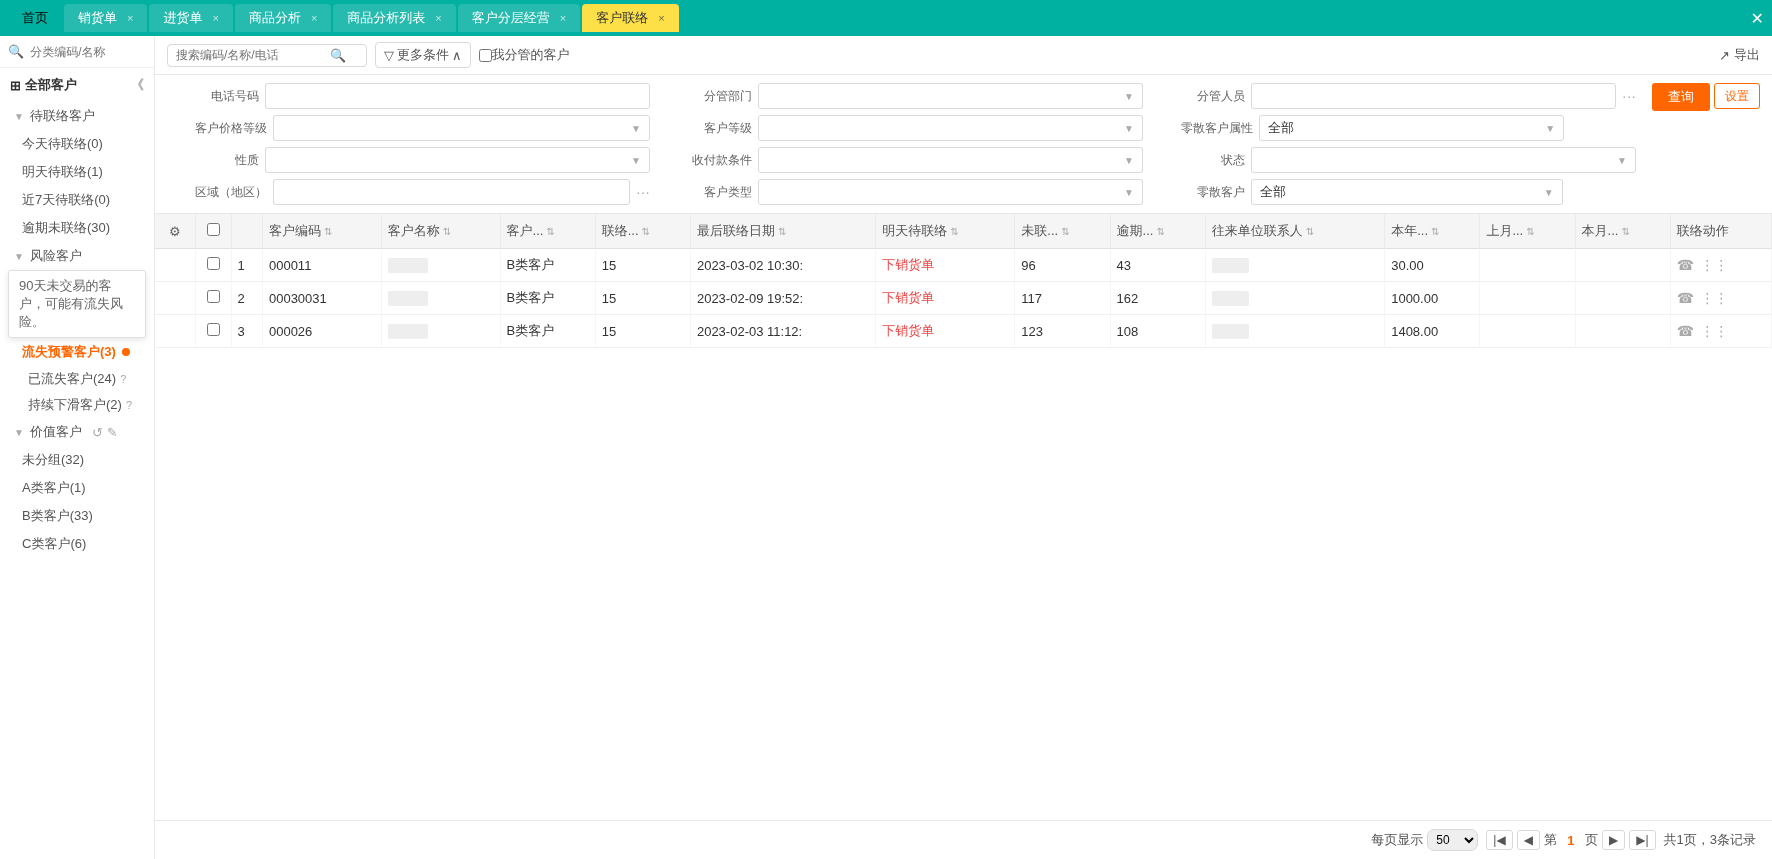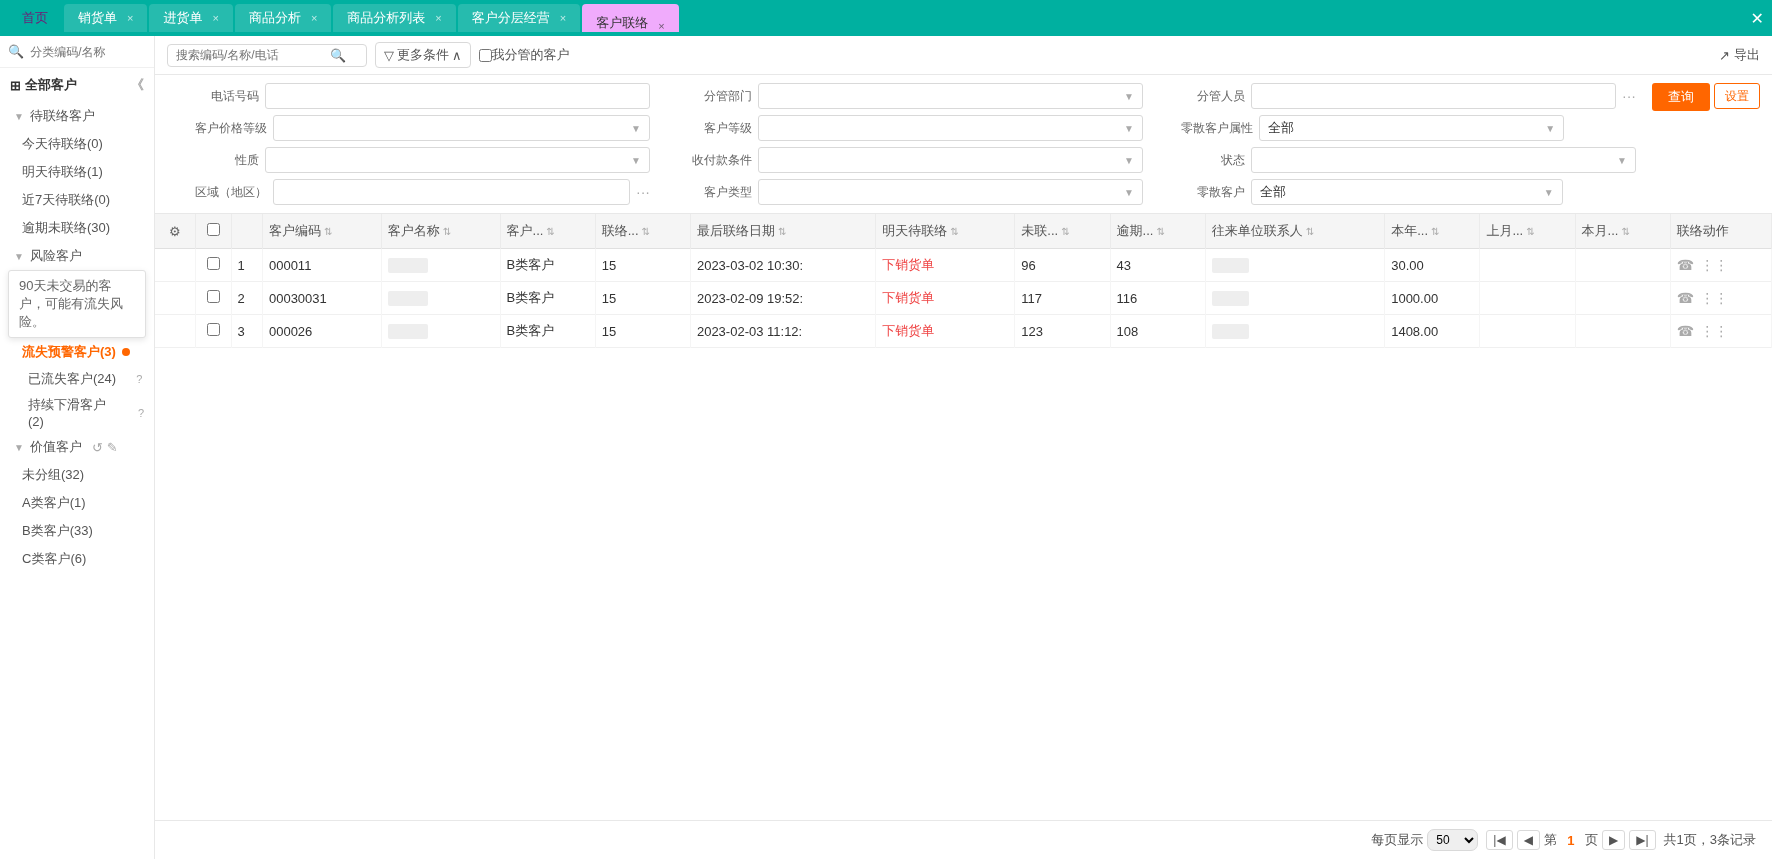--- a/index.html
+++ b/index.html
@@ -14,27 +14,27 @@
       padding: 0 8px;
       gap: 2px;
     }
     .tab {
       display: flex;
       align-items: center;
       padding: 0 14px;
       height: 28px;
       border-radius: 4px 4px 0 0;
       cursor: pointer;
-      color: #701a75;
+      color: #000000;
       font-size: 13px;
       gap: 6px;
       white-space: nowrap;
     }
     .tab.home { background: transparent; }
-    .tab.active { background: #f0abfc; color: #333; align-items: flex-end; }
+    .tab.active { background: #fde047; color: #333; }
     .tab.inactive { background: rgba(255,255,255,0.15); color: #fff; }
     .tab-close-btn {
       margin-left: 4px;
       color: inherit;
       opacity: 0.7;
       cursor: pointer;
       font-size: 11px;
     }
     .tab-bar-close {
       margin-left: auto;
@@ -113,21 +113,21 @@
       margin: 0 8px;
       box-shadow: 0 2px 6px rgba(0,0,0,0.1);
     }
     .sidebar-subitem {
       padding: 4px 10px 4px 28px;
       color: #555;
       font-size: 12px;
       cursor: pointer;
       display: flex;
       align-items: center;
-      gap: 20px;
+      gap: 4px;
     }
     .sidebar-subitem .help-icon { color: #aaa; font-size: 11px; }
 
     
     .content {
       flex: 1;
       display: flex;
       flex-direction: column;
       overflow: hidden;
     }
@@ -709,21 +709,21 @@
     <td></td>
     <td><input type="checkbox" style=""></td>
     <td>2</td>
     <td>00030031</td>
     <td><span class="blurred">&nbsp;&nbsp;&nbsp;&nbsp;&nbsp;&nbsp;&nbsp;&nbsp;&nbsp;</span></td>
     <td>B类客户</td>
     <td>15</td>
     <td>2023-02-09 19:52:</td>
     <td><a href="#" class="link-text">下销货单</a></td>
     <td>117</td>
-    <td>116</td>
+    <td>162</td>
     <td><span class="blurred">&nbsp;&nbsp;&nbsp;&nbsp;&nbsp;&nbsp;&nbsp;&nbsp;</span></td>
     <td>1000.00</td>
     <td></td>
     <td></td>
     <td>
       <div class="action-icons">
         <span class="action-icon" title="联络">☎</span>
         <span class="action-icon" title="更多">⋮⋮</span>
       </div>
     </td>

